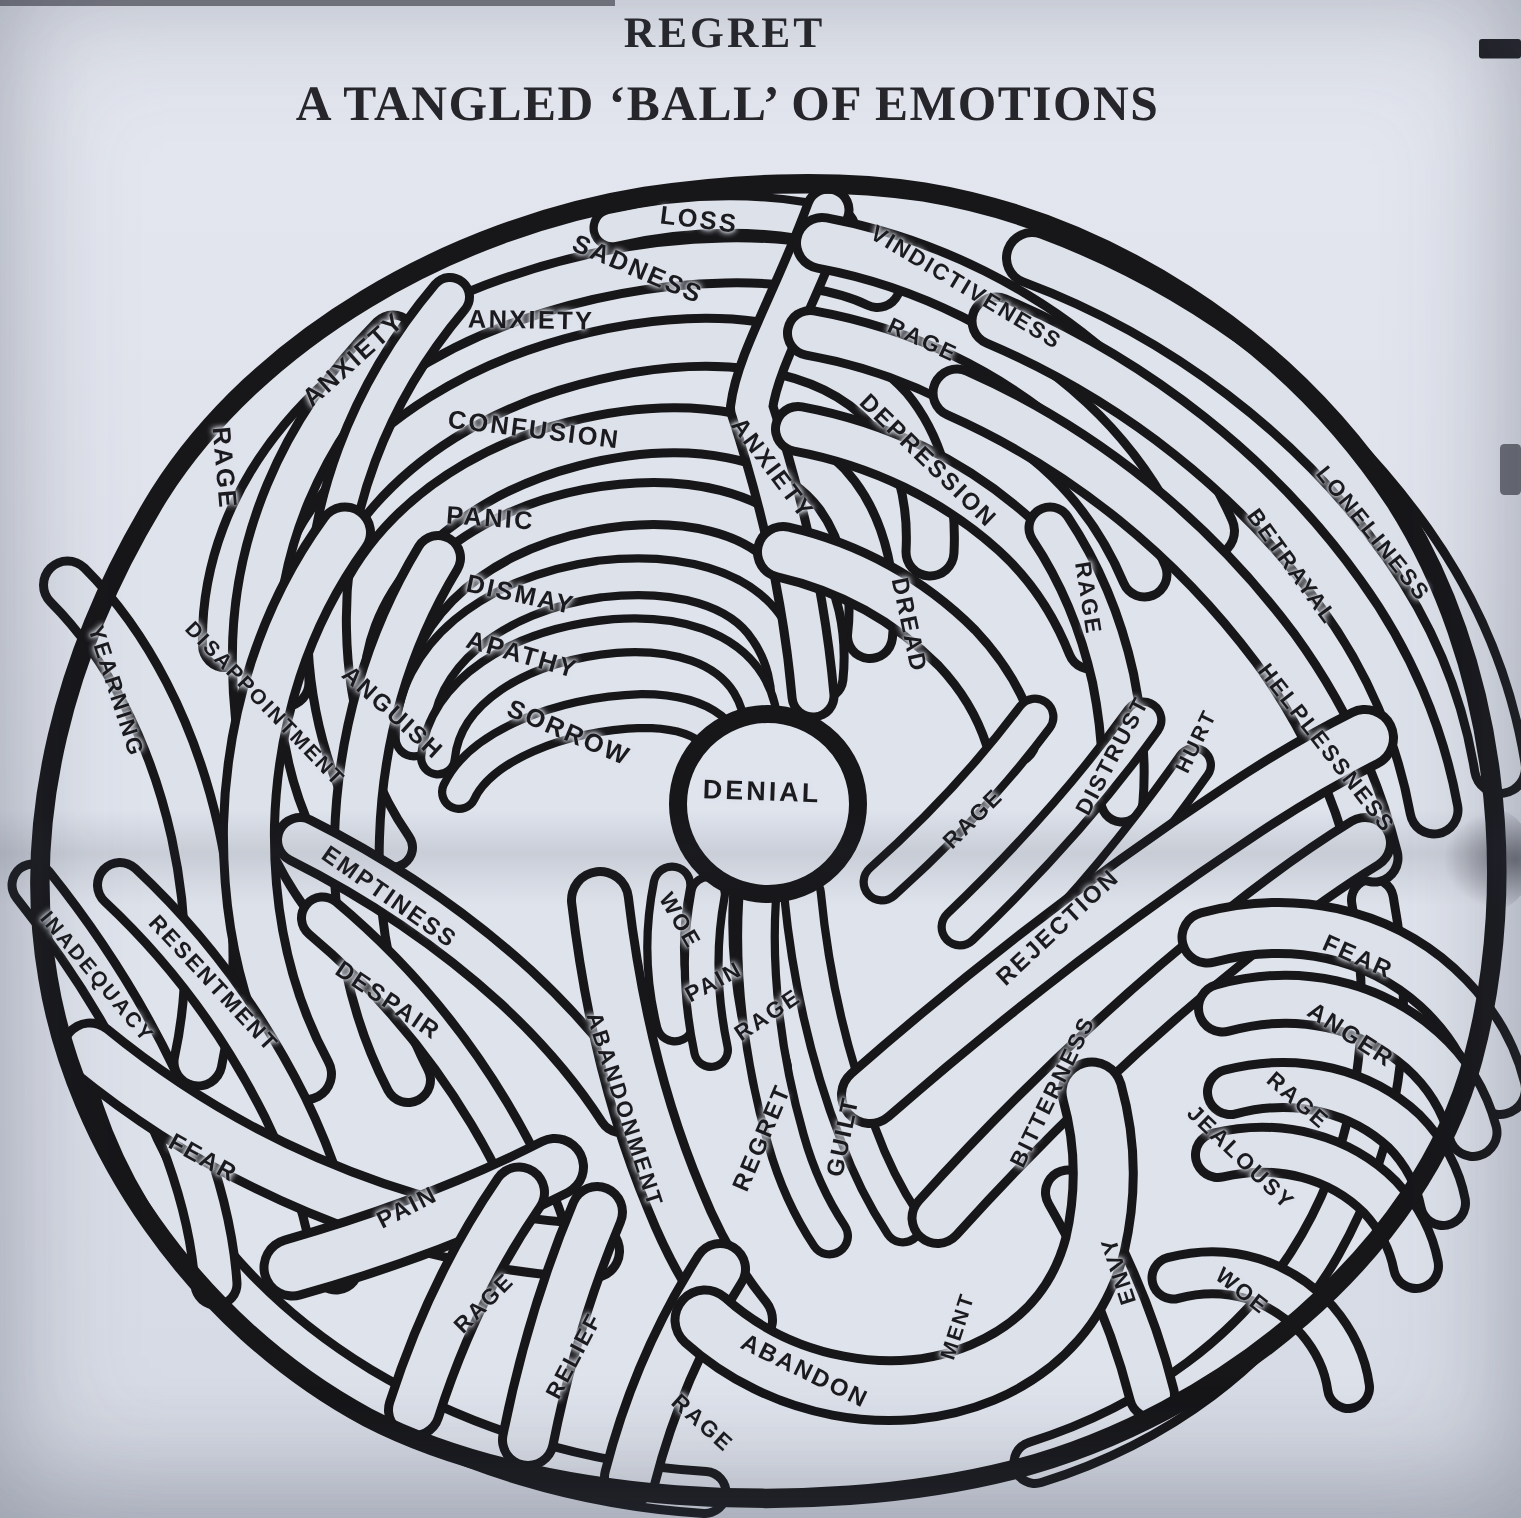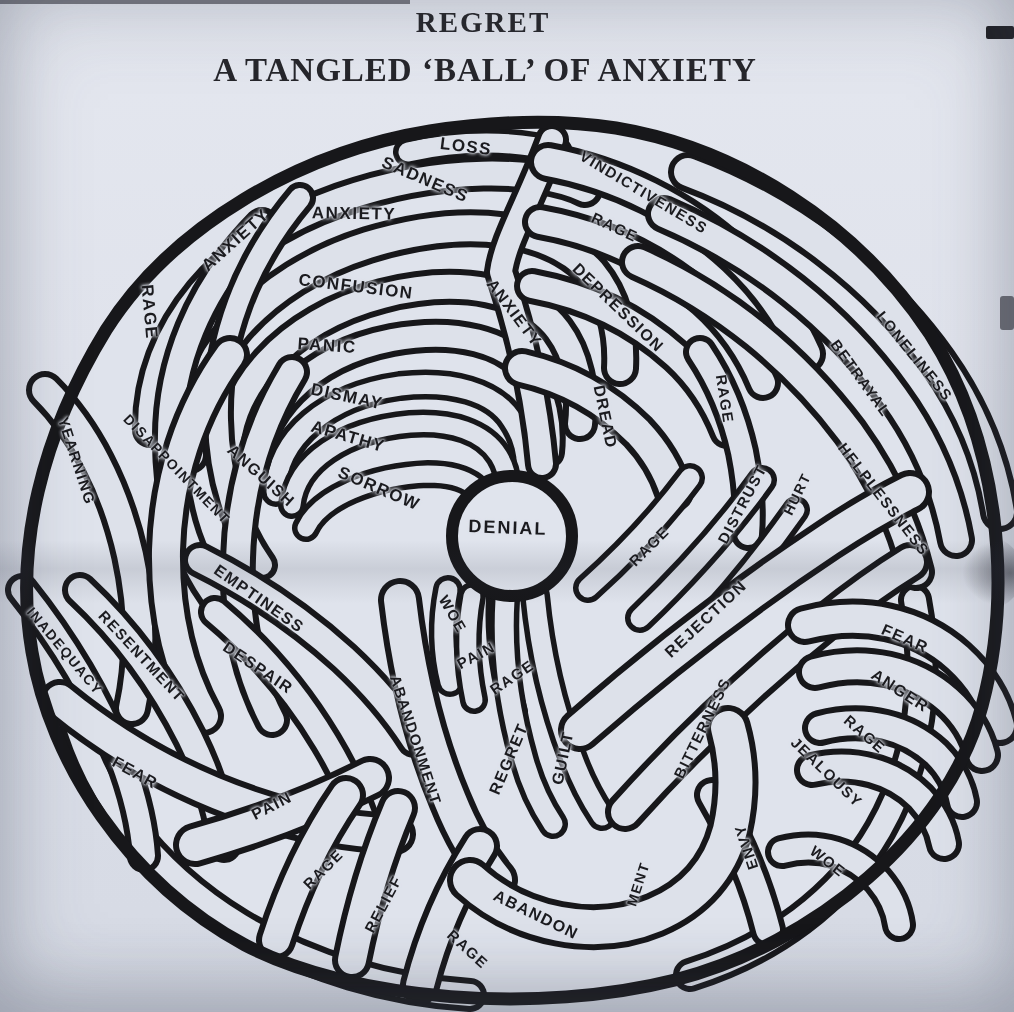--- a/index.html
+++ b/index.html
@@ -278,21 +278,21 @@
 
     <g>
       <circle cx="512" cy="536" r="60" fill="#e0e4ed" stroke="#17171a" stroke-width="12"></circle>
     </g>
 
     <path d="M 430 131 C 300 152 172 226 106 330 C 42 434 14 548 32 652 C 50 762 128 882 245 945 C 355 1002 540 1014 675 980 C 815 944 948 834 982 706 C 1014 586 998 440 930 334 C 856 222 736 148 616 128 C 552 118 482 123 430 131 Z" fill="none" stroke="#17171a" stroke-width="13"></path>
   </svg>
 
   <div class="hdr">
     <h1 class="title">REGRET</h1>
-    <h2 class="subtitle">A TANGLED ‘BALL’ OF ANXIETY</h2>
+    <h2 class="subtitle">A TANGLED ‘BALL’ OF EMOTIONS</h2>
   </div>
 
   <div>
     <span class="lbl" style="left:466px;top:147px;--r:7deg;font-size:17px">LOSS</span>
     <span class="lbl" style="left:425px;top:180px;--r:23deg;font-size:17px">SADNESS</span>
     <span class="lbl" style="left:644px;top:192px;--r:31deg;font-size:15px">VINDICTIVENESS</span>
     <span class="lbl" style="left:236px;top:240px;--r:-42deg;font-size:17px">ANXIETY</span>
     <span class="lbl" style="left:354px;top:214px;--r:1deg;font-size:17px">ANXIETY</span>
     <span class="lbl" style="left:149px;top:312px;--r:85deg;font-size:17px">RAGE</span>
     <span class="lbl" style="left:356px;top:287px;--r:7deg;font-size:17px">CONFUSION</span>

